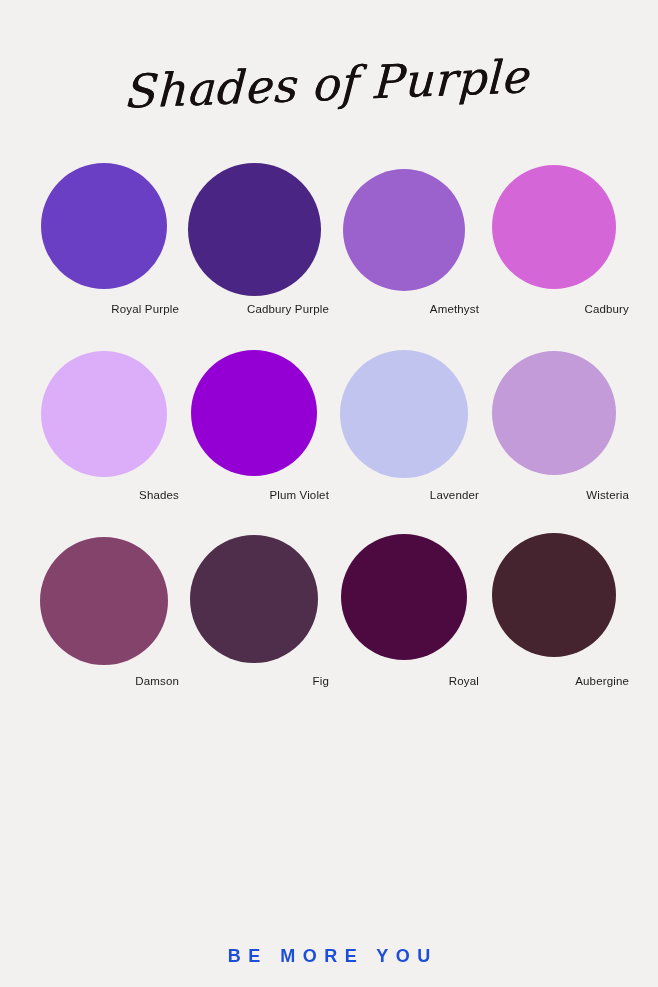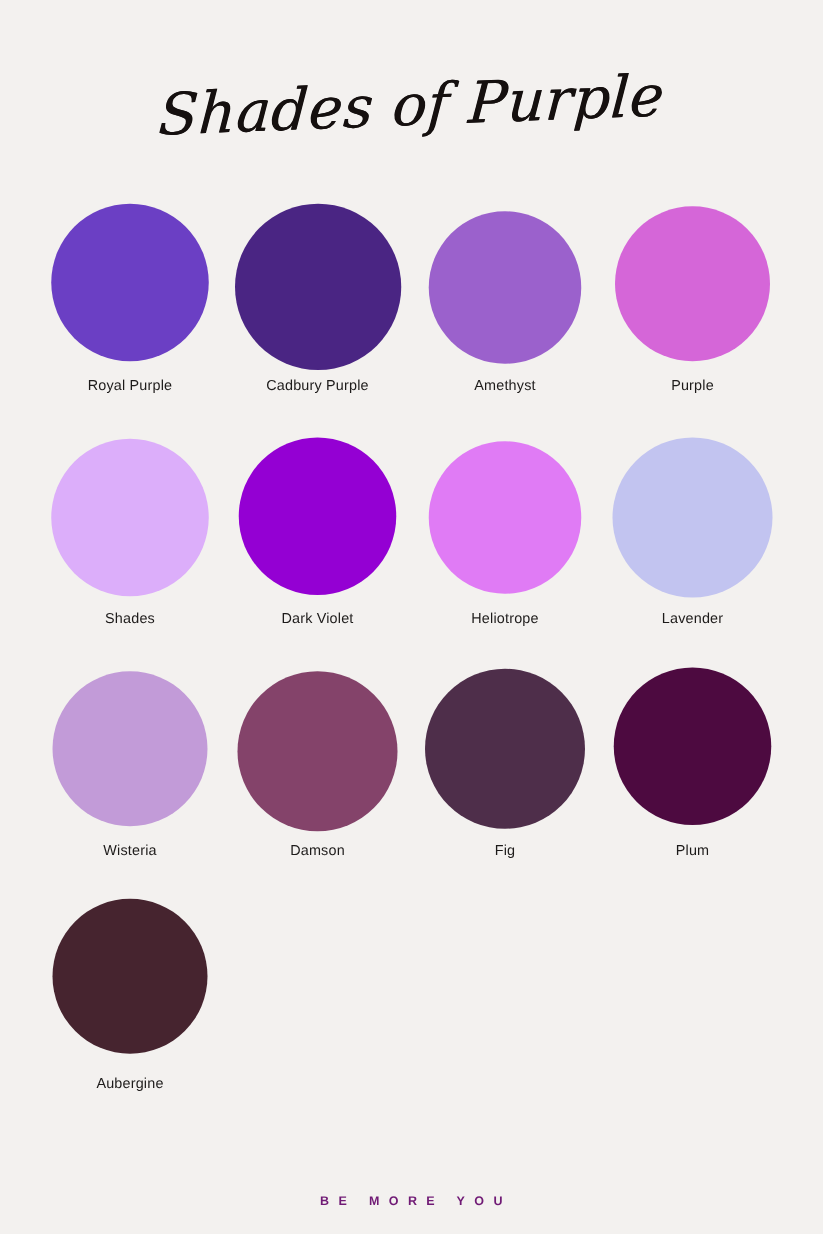--- a/index.html
+++ b/index.html
@@ -53,21 +53,21 @@
     display: grid;
     grid-template-columns: repeat(4, 150px);
     grid-template-rows: repeat(4, 186px);
     justify-content: center;
     margin-top: -4px;
   }
   .cell {
     position: relative;
     display: flex;
     flex-direction: column;
-    align-items: center;
+    align-items: flex-end;
     justify-content: flex-start;
   }
   .swatch-box {
     height: 148px;
     display: flex;
     align-items: center;
     justify-content: center;
     width: 100%;
   }
   .swatch {
@@ -92,24 +92,24 @@
     position: absolute;
     left: 0;
     right: 0;
     bottom: 20px;
     display: flex;
     align-items: center;
     justify-content: center;
   }
   .footer-text {
     font-family: "Liberation Sans", sans-serif;
-    font-size: 10px;
+    font-size: 18px;
     font-weight: 700;
     letter-spacing: 7.5px;
-    color: #701a75;
+    color: #1d4ed8;
     text-indent: 7.5px;
     margin-top: 14px;
   }
 </style>
 </head>
 <body>
 
 <div class="poster">
 
   <div class="title-wrap">
@@ -132,39 +132,33 @@
       <div class="cell r1">
         <div class="swatch-box">
           <div class="swatch" style="width: 122px; height: 122px; background: rgb(155, 97, 204); margin-top: 0px;"></div>
         </div>
         <div class="swatch-label">Amethyst</div>
       </div>
       <div class="cell r1">
         <div class="swatch-box">
           <div class="swatch" style="width: 124px; height: 124px; background: rgb(213, 102, 216); margin-top: -7px;"></div>
         </div>
-        <div class="swatch-label">Purple</div>
+        <div class="swatch-label">Cadbury</div>
       </div>
       <div class="cell r2">
         <div class="swatch-box">
           <div class="swatch" style="width: 126px; height: 126px; background: rgb(220, 174, 250); margin-top: -5px;"></div>
         </div>
         <div class="swatch-label">Shades</div>
       </div>
       <div class="cell r2">
         <div class="swatch-box">
           <div class="swatch" style="width: 126px; height: 126px; background: rgb(148, 0, 211); margin-top: -7px;"></div>
         </div>
-        <div class="swatch-label">Dark Violet</div>
-      </div>
-      <div class="cell r2">
-        <div class="swatch-box">
-          <div class="swatch" style="width: 122px; height: 122px; background: rgb(224, 123, 245); margin-top: -5px;"></div>
-        </div>
-        <div class="swatch-label">Heliotrope</div>
+        <div class="swatch-label">Plum Violet</div>
       </div>
       <div class="cell r3">
         <div class="swatch-box">
           <div class="swatch" style="width: 128px; height: 128px; background: rgb(194, 196, 240); margin-top: -4px;"></div>
         </div>
         <div class="swatch-label">Lavender</div>
       </div>
       <div class="cell r3">
         <div class="swatch-box">
           <div class="swatch" style="width: 124px; height: 124px; background: rgb(194, 155, 216); margin-top: -6px;"></div>
@@ -180,21 +174,21 @@
       <div class="cell r4">
         <div class="swatch-box">
           <div class="swatch" style="width: 128px; height: 128px; background: rgb(78, 46, 74); margin-top: -7px;"></div>
         </div>
         <div class="swatch-label">Fig</div>
       </div>
       <div class="cell r4">
         <div class="swatch-box">
           <div class="swatch" style="width: 126px; height: 126px; background: rgb(77, 10, 64); margin-top: -10px;"></div>
         </div>
-        <div class="swatch-label">Plum</div>
+        <div class="swatch-label">Royal</div>
       </div>
       <div class="cell r4">
         <div class="swatch-box">
           <div class="swatch" style="width: 124px; height: 124px; background: rgb(70, 36, 47); margin-top: -14px;"></div>
         </div>
         <div class="swatch-label">Aubergine</div>
       </div>
     </div>
 
   <div class="footer">

